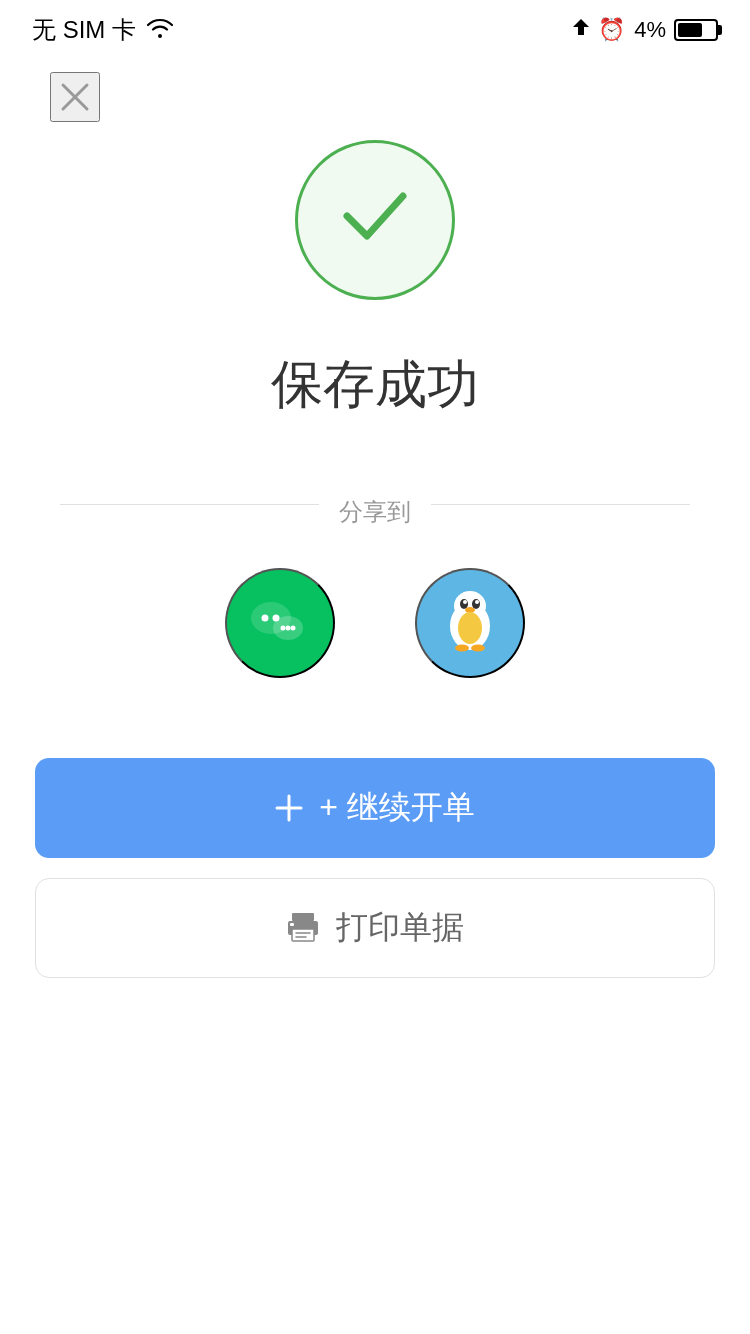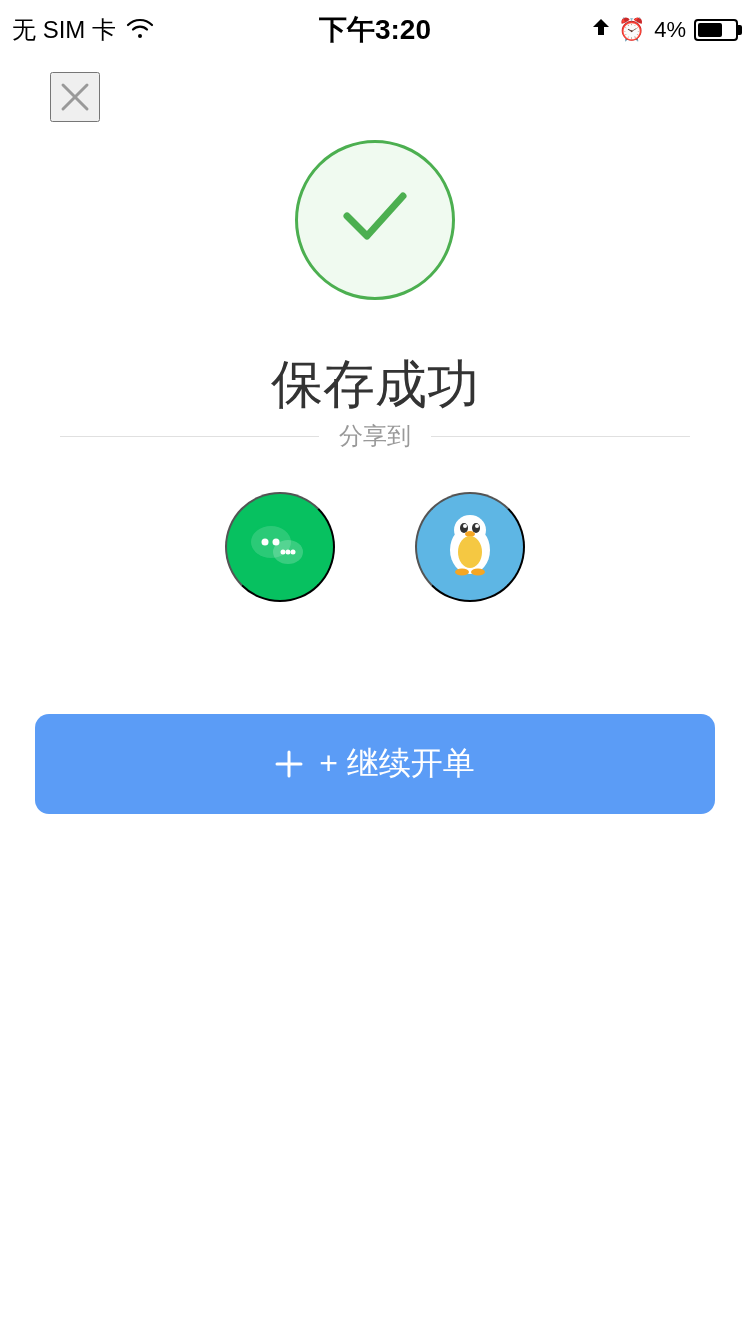--- a/index.html
+++ b/index.html
@@ -19,21 +19,21 @@
     }
 
     
     .status-bar {
       width: 750px;
       height: 60px;
       background: #ffffff;
       display: flex;
       align-items: center;
       justify-content: space-between;
-      padding: 0 12px;
+      padding: 0 32px;
       position: relative;
     }
 
     .status-left {
       display: flex;
       align-items: center;
       gap: 10px;
       font-size: 24px;
       color: #000;
       font-weight: 400;
@@ -130,20 +130,21 @@
       font-size: 80px;
       color: #4caf50;
       line-height: 1;
     }
 
     
     .success-title {
       font-size: 52px;
       font-weight: 500;
       color: #333;
+      margin-bottom: 60px;
     }
 
     
     .divider-section {
       width: 100%;
       display: flex;
       align-items: center;
       padding: 0 60px;
       margin-bottom: 40px;
     }
@@ -151,20 +152,21 @@
     .divider-line {
       flex: 1;
       height: 1px;
       background: #e0e0e0;
     }
 
     .divider-label {
       font-size: 24px;
       color: #999;
       padding: 0 20px;
+      margin-top: 16px;
     }
 
     
     .share-icons {
       display: flex;
       justify-content: center;
       gap: 80px;
       margin-bottom: 80px;
     }
 
@@ -201,21 +203,20 @@
       border: none;
       border-radius: 14px;
       color: #fff;
       font-size: 32px;
       font-weight: 400;
       display: flex;
       align-items: center;
       justify-content: center;
       gap: 16px;
       cursor: pointer;
-      margin-top: 32px;
     }
 
     .btn-secondary {
       width: 100%;
       height: 100px;
       background: #fff;
       border: 1px solid #e0e0e0;
       border-radius: 14px;
       color: #666;
       font-size: 32px;
@@ -240,21 +241,20 @@
   <div class="status-left">
     <span>无 SIM 卡</span>
     <span>
       <svg width="28" height="22" viewBox="0 0 28 22" fill="none">
         <path d="M14 18a2 2 0 1 1 0 4 2 2 0 0 1 0-4z" fill="#000"></path>
         <path d="M7 13.5C8.8 11.7 11.3 10.6 14 10.6s5.2 1.1 7 2.9" stroke="#000" stroke-width="2.2" fill="none" stroke-linecap="round"></path>
         <path d="M2 9C5.1 5.9 9.3 4 14 4s8.9 1.9 12 5" stroke="#000" stroke-width="2.2" fill="none" stroke-linecap="round"></path>
       </svg>
     </span>
   </div>
-  <div class="status-center">下午3:20</div>
   <div class="status-right">
     <span>
       <svg width="20" height="20" viewBox="0 0 20 20" fill="none">
         <path d="M10 2 L18 10 L13 10 L13 18 L7 18 L7 10 L2 10 Z" fill="#000"></path>
       </svg>
     </span>
     <span>⏰</span>
     <span>4%</span>
     <div class="battery-container">
       <div class="battery-icon">
@@ -333,17 +333,30 @@
     <button class="btn-primary">
       <span class="btn-icon">
         <svg width="28" height="28" viewBox="0 0 28 28" fill="none">
           <line x1="14" y1="2" x2="14" y2="26" stroke="white" stroke-width="3" stroke-linecap="round"></line>
           <line x1="2" y1="14" x2="26" y2="14" stroke="white" stroke-width="3" stroke-linecap="round"></line>
         </svg>
       </span>
       <span>+ 继续开单</span>
     </button>
 
+    <button class="btn-secondary">
+      <span class="btn-icon">
+        <svg width="34" height="30" viewBox="0 0 34 30" fill="none">
+          <rect x="6" y="0" width="22" height="8" rx="1" fill="#888"></rect>
+          <rect x="2" y="8" width="30" height="14" rx="2" fill="#888"></rect>
+          <rect x="6" y="16" width="22" height="12" rx="1" fill="white" stroke="#888" stroke-width="1.5"></rect>
+          <rect x="4" y="10" width="4" height="3" rx="1" fill="white"></rect>
+          <line x1="10" y1="20" x2="24" y2="20" stroke="#888" stroke-width="1.5" stroke-linecap="round"></line>
+          <line x1="10" y1="24" x2="20" y2="24" stroke="#888" stroke-width="1.5" stroke-linecap="round"></line>
+        </svg>
+      </span>
+      <span>打印单据</span>
+    </button>
 
 
   </div>
 
 </div>
 
 </body></html>

